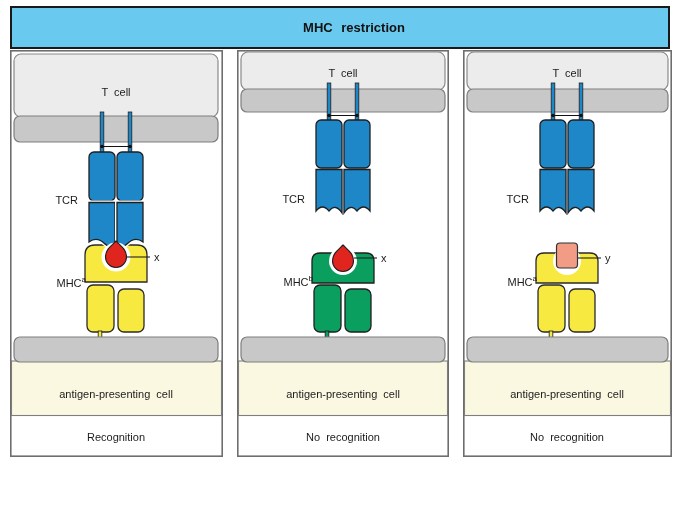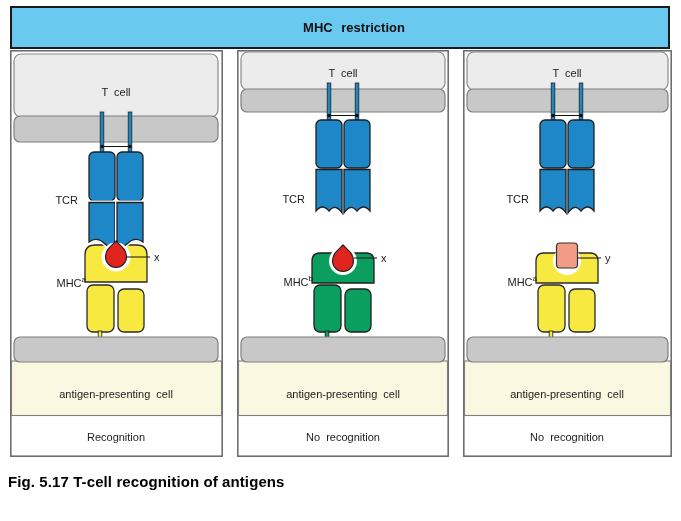--- a/index.html
+++ b/index.html
@@ -134,16 +134,15 @@
       <rect class="ystalk" x="86.2" y="281" width="3.6" height="50"></rect>
       <text x="74" y="236" text-anchor="end"><tspan>MHC</tspan><tspan class="sup" dy="-5">a</tspan></text>
       <rect class="cream" x="1.5" y="311" width="206" height="54.5"></rect>
       <rect class="band" x="4" y="287" width="201" height="25" rx="6"></rect>
       <text x="104" y="348" text-anchor="middle">antigen-presenting cell</text>
       <text x="104" y="391" text-anchor="middle">No recognition</text>
     </svg>
   </div>
 
   <div id="caption">
-    <div>Fig. 5.17 T-cell recognition of antigens</div>
   </div>
 
 </div>
 
 </body></html>

